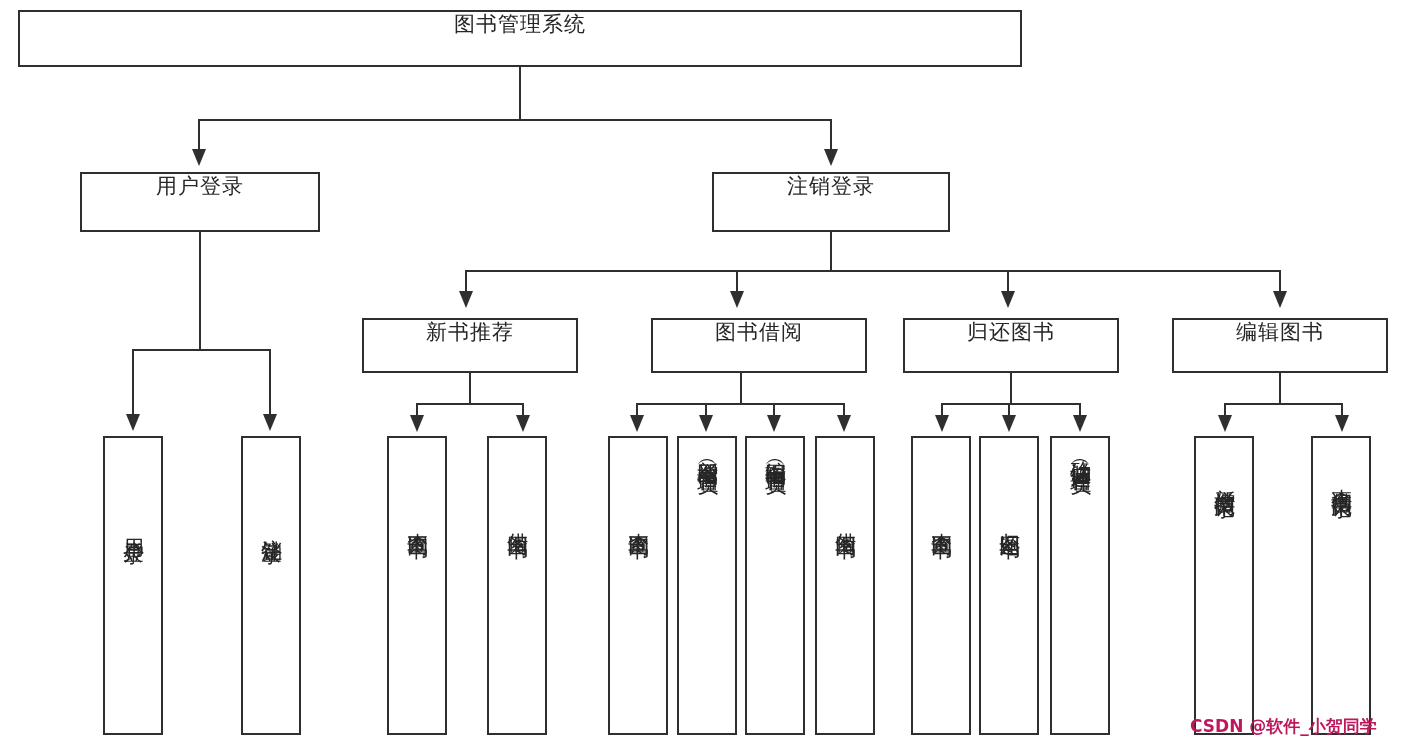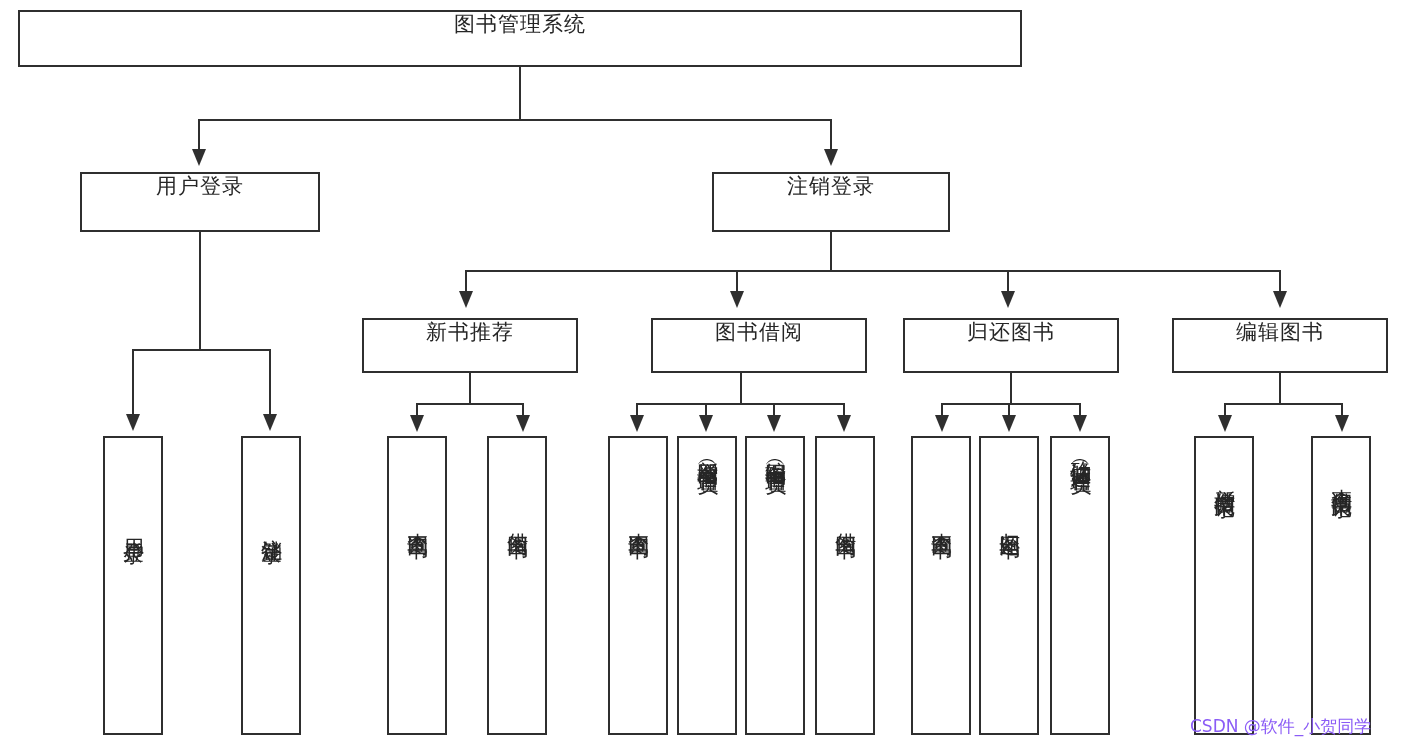--- a/index.html
+++ b/index.html
@@ -60,23 +60,24 @@
     width: 0;
     height: 0;
     border-left: 7px solid transparent;
     border-right: 7px solid transparent;
     border-top: 17px solid #2f2f2f;
   }
   
   .watermark {
     position: absolute;
     font-size: 17px;
-    color: #8b5cf6;
+    color: #be185d;
     white-space: nowrap;
     font-family: "DejaVu Sans", "Liberation Sans", sans-serif;
+    font-weight: bold;
   }
 </style>
 </head>
 <body>
 
 <div id="canvas">
 
   <div class="node h root" style="left:18px; top:10px; width:1004px; height:57px;">
     <span>图书管理系统</span>
   </div>

